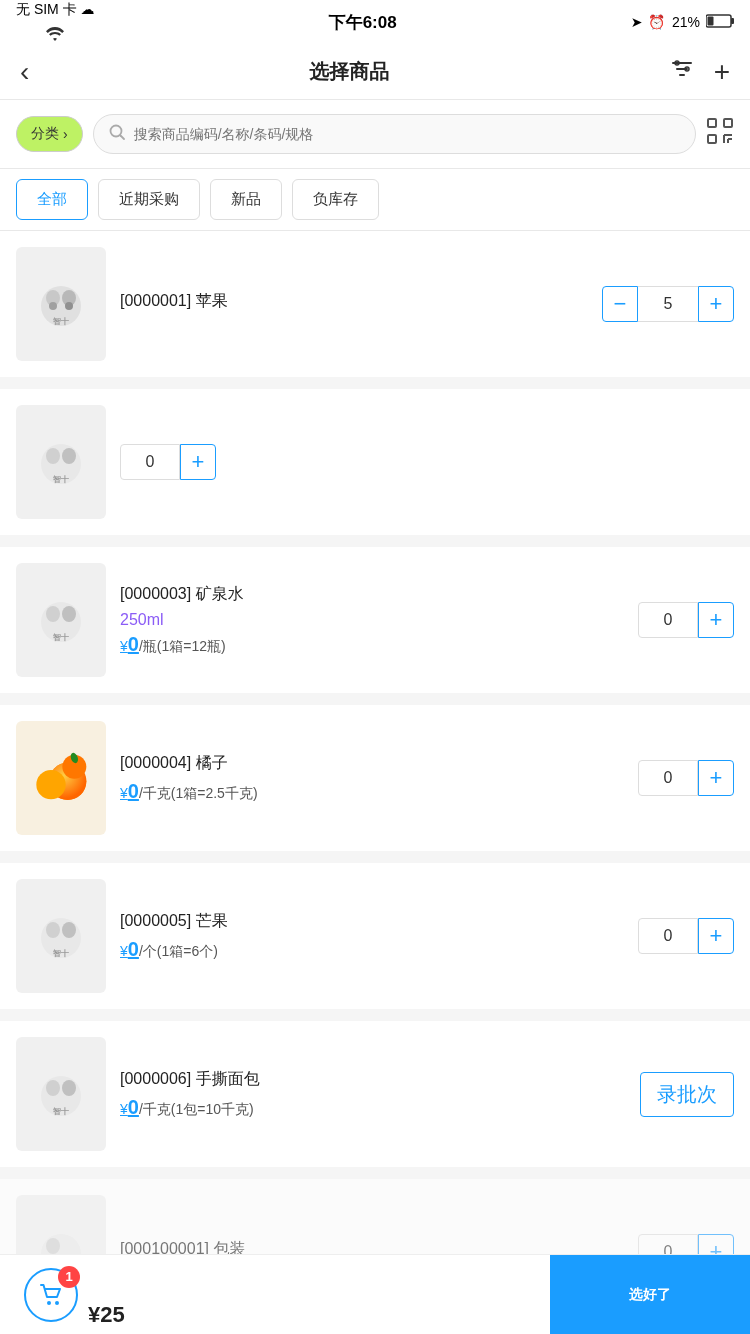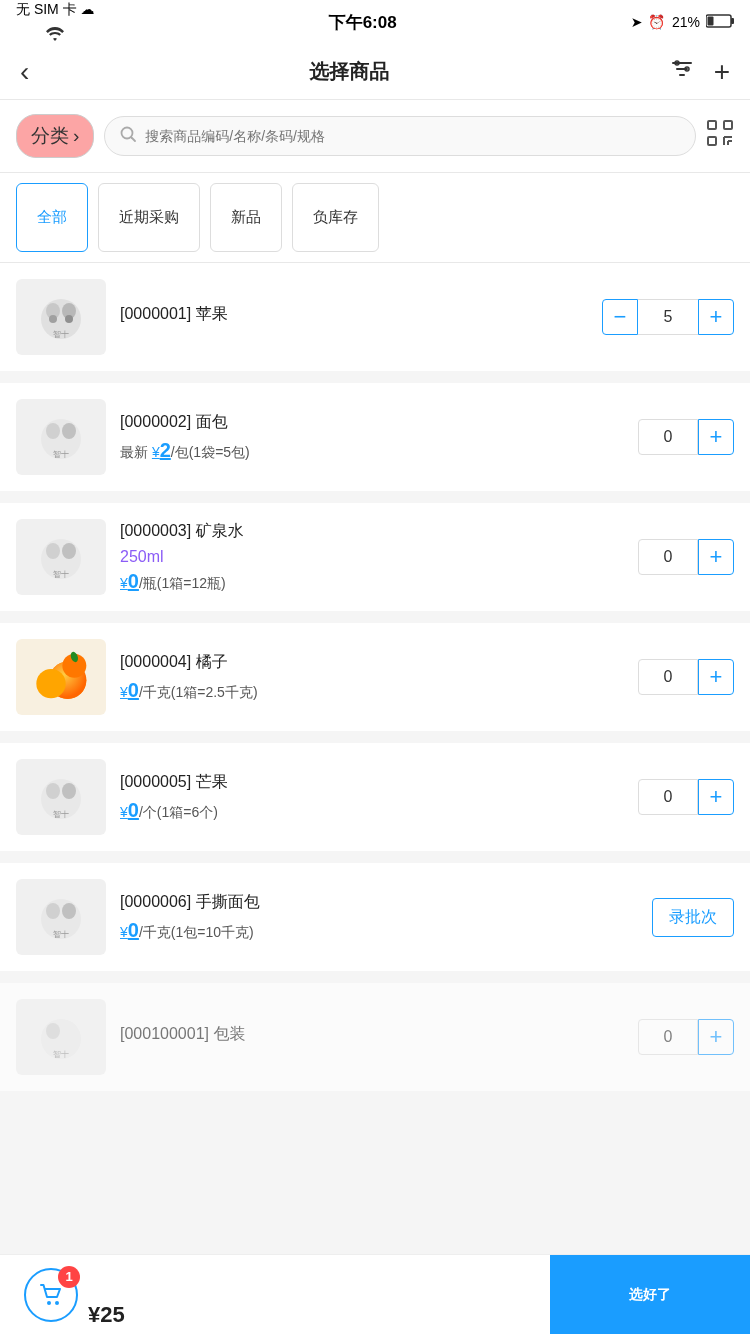--- a/index.html
+++ b/index.html
@@ -47,23 +47,23 @@
       padding: 14px 16px;
       display: flex;
       align-items: center;
       gap: 10px;
       border-bottom: 1px solid #e8e8e8;
     }
     .category-btn {
       border: 1px solid #ccc;
       border-radius: 20px;
       padding: 8px 14px;
-      font-size: 19px;
+      font-size: 14px;
       color: #333;
-      background: #fca5a5;
+      background: #bef264;
       display: flex; align-items: center; gap: 4px;
       white-space: nowrap;
       cursor: pointer;
     }
     .search-box {
       flex: 1;
       border: 1px solid #ddd;
       border-radius: 20px;
       padding: 8px 14px;
       display: flex;
@@ -82,21 +82,21 @@
 
     
     .tab-row {
       background: #fff;
       display: flex;
       padding: 10px 16px;
       gap: 10px;
       border-bottom: 1px solid #e8e8e8;
     }
     .tab-btn {
-      padding: 24px 20px;
+      padding: 10px 20px;
       border-radius: 6px;
       font-size: 15px;
       border: 1px solid #ddd;
       background: #fff;
       color: #333;
       cursor: pointer;
     }
     .tab-btn.active {
       border-color: #1a9dff;
       color: #1a9dff;
@@ -110,28 +110,29 @@
     .product-item {
       background: #fff;
       margin-bottom: 2px;
       padding: 16px 16px;
       display: flex;
       align-items: center;
       gap: 14px;
     }
     .product-img {
       width: 90px;
-      height: 76px;
+      height: 114px;
       border-radius: 6px;
       background: #f0f0f0;
       display: flex;
       align-items: center;
       justify-content: center;
       overflow: hidden;
       flex-shrink: 0;
+      font-weight: bold;
     }
     .product-img svg { width: 60px; height: 60px; }
     .product-info { flex: 1; }
     .product-name { font-size: 16px; color: #222; font-weight: 500; margin-bottom: 6px; }
     .product-spec { font-size: 16px; color: #8b5cf6; margin-bottom: 4px; }
     .product-price { font-size: 14px; color: #555; }
     .product-price .new-label { color: #555; font-size: 14px; }
     .yen { color: #1a9dff; font-size: 14px; text-decoration: underline; }
 
     
@@ -170,21 +171,21 @@
       border-radius: 0 4px 4px 0;
     }
 
     
     .batch-btn {
       border: 1px solid #1a9dff;
       color: #1a9dff;
       background: #fff;
       border-radius: 4px;
       padding: 8px 16px;
-      font-size: 16px;
+      font-size: 20px;
       cursor: pointer;
       flex-shrink: 0;
     }
 
     
     .bottom-bar {
       position: fixed;
       bottom: 0;
       left: 0;
       width: 750px;
@@ -349,27 +350,20 @@
 
   <div class="product-item">
     <div class="product-img">
       <svg viewBox="0 0 60 60" fill="none">
           <circle cx="30" cy="32" r="20" fill="#e8e8e8"></circle>
           <ellipse cx="22" cy="24" rx="7" ry="8" fill="#d0d0d0"></ellipse>
           <ellipse cx="38" cy="24" rx="7" ry="8" fill="#c0c0c0"></ellipse>
           <text x="30" y="50" text-anchor="middle" font-size="8" fill="#999">智十</text>
         </svg>
     </div>
-    <div class="product-info">
-      <div class="product-name">[0000002] 面包</div>
-      <div class="product-price">
-        <span class="new-label">最新</span>
-        <span class="yen"> ¥</span><span style="color:#1a9dff;font-size:20px;font-weight:700;text-decoration:underline;">2</span><span>/包(1袋=5包)</span>
-      </div>
-    </div>
     <div class="qty-control">
       <input class="qty-input" type="text" value="0" style="border-radius: 4px 0px 0px 4px; border-right: 1px solid rgb(221, 221, 221); border-left: 1px solid rgb(221, 221, 221);">
       <button class="qty-btn qty-btn-plus">+</button>
     </div>
   </div>
 
   <div class="divider"></div>
 
   <div class="product-item">
     <div class="product-img">

